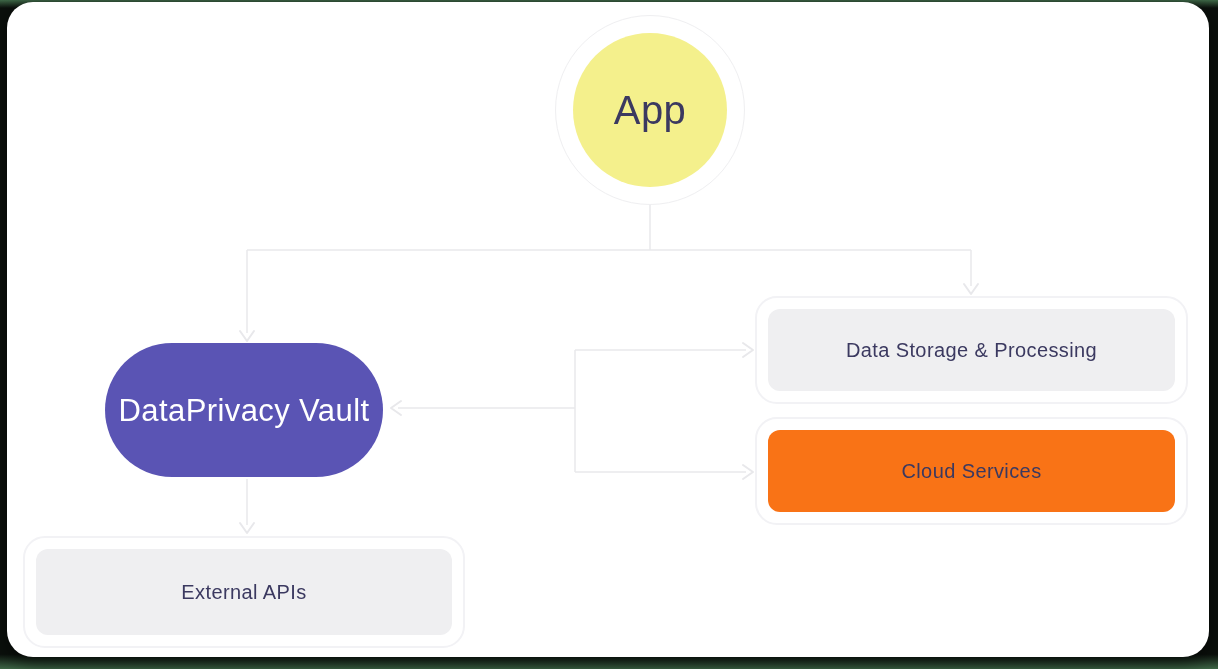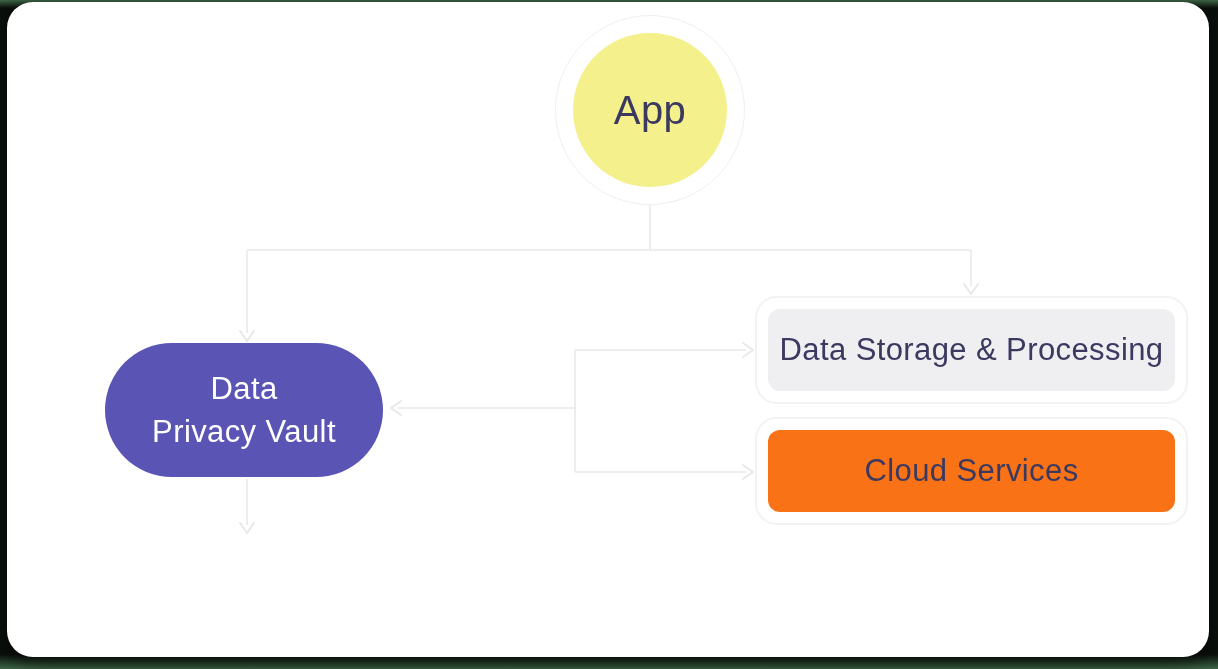--- a/index.html
+++ b/index.html
@@ -46,41 +46,41 @@
     font-size: 40px;
     letter-spacing: 0.4px;
     color: #3b3960;
   }
 
   
   .pill {
     left: 98px; top: 341px;
     width: 278px; height: 134px;
     border-radius: 70px;
-    display: flex; flex-direction: column;
+    display: flex; flex-direction: row;
     align-items: center; justify-content: center;
     color: #ffffff;
     font-size: 31px;
     line-height: 43px;
     letter-spacing: 0.4px;
     text-align: center;
   }
 
   
   .panel {
     background: #ffffff;
     border: 2px solid #f2f2f5;
     border-radius: 22px;
     padding: 11px;
   }
   .panel-box {
     width: 100%; height: 100%;
     border-radius: 12px;
     display: flex; align-items: center; justify-content: center;
-    font-size: 31px;
+    font-size: 20px;
     letter-spacing: 0.4px;
     color: #3b3960;
     white-space: nowrap;
   }
   .panel-storage { left: 748px; top: 294px; width: 433px; height: 108px; }
   .panel-cloud   { left: 748px; top: 415px; width: 433px; height: 108px; }
   .panel-apis    { left: 16px;  top: 534px; width: 442px; height: 112px; }
 </style>
 </head>
 <body>
@@ -125,14 +125,19 @@
       <span>Data Storage &amp; Processing</span>
     </div>
   </div>
 
   <div class="abs panel panel-cloud">
     <div class="panel-box" style="background-color: #f97316;">
       <span>Cloud Services</span>
     </div>
   </div>
 
+  <div class="abs panel panel-apis">
+    <div class="panel-box" style="background-color: rgb(239, 239, 241);">
+      <span>External APIs</span>
+    </div>
+  </div>
 
 </div>
 
 </body></html>

